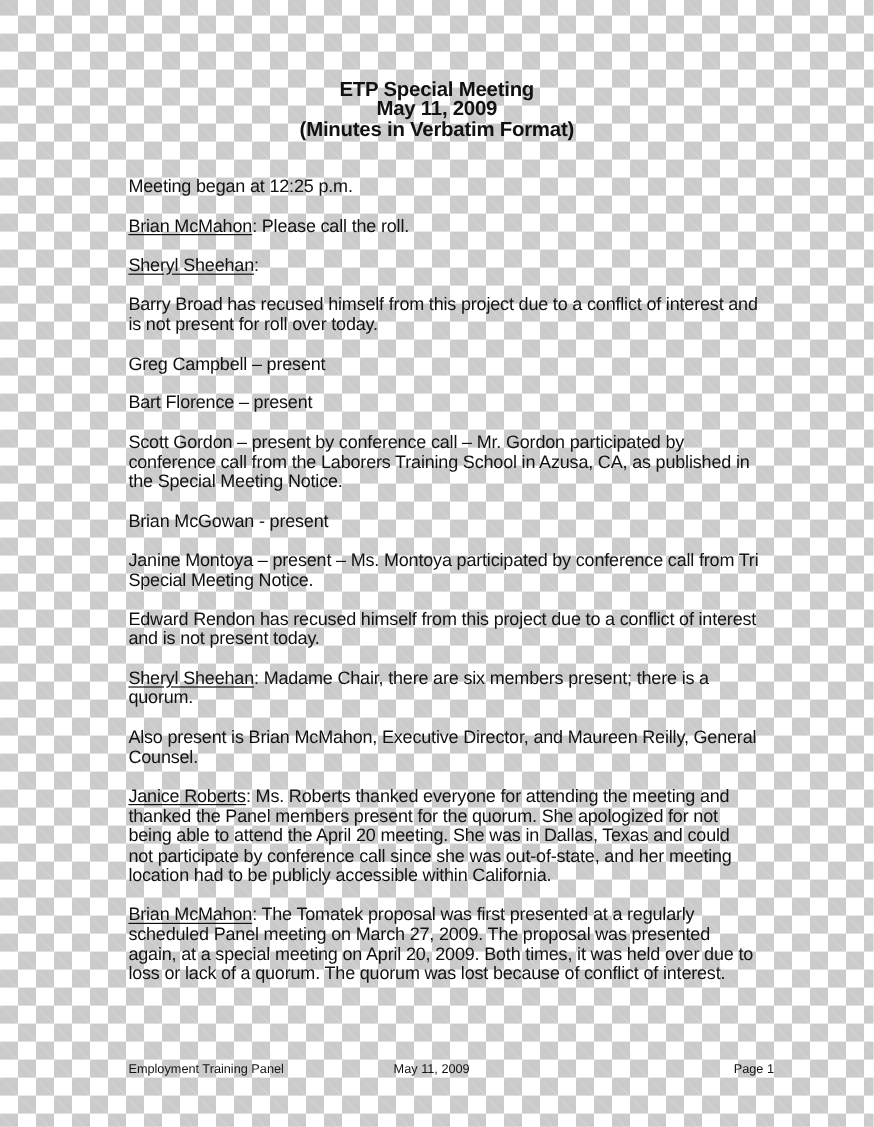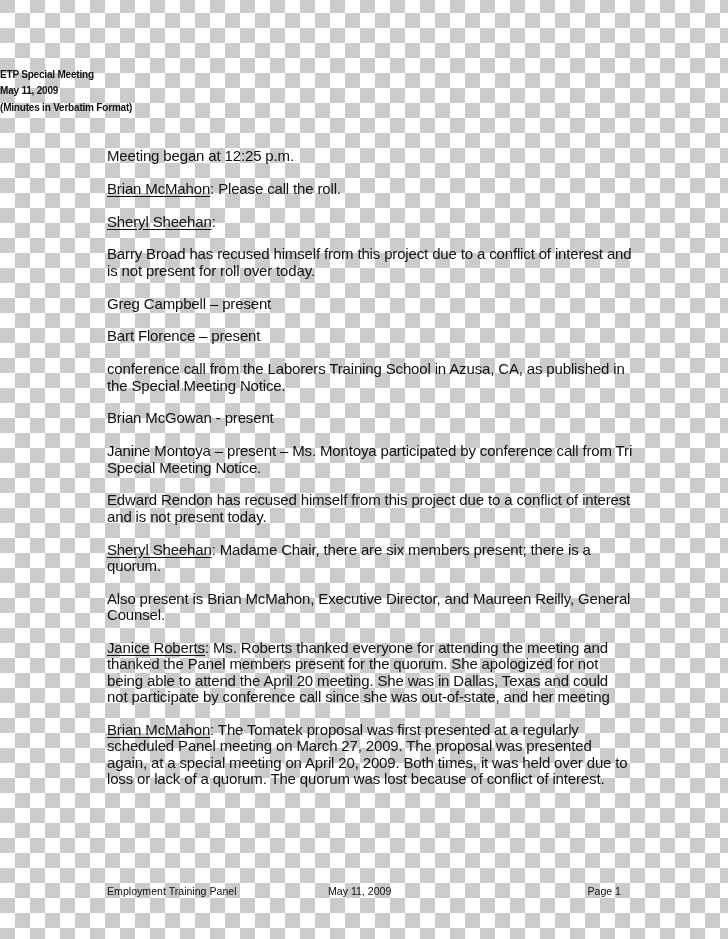--- a/index.html
+++ b/index.html
@@ -25,23 +25,23 @@
     left: 0;
     top: 0;
     width: 728px;
     height: 939px;
   }
   .title-block {
     position: absolute;
     left: 0;
     top: 67px;
     width: 728px;
-    text-align: left;
+    text-align: center;
     font-weight: bold;
-    font-size: 10px;
+    font-size: 17px;
     line-height: 16.3px;
     letter-spacing: -0.2px;
   }
   .title-line { display: block; }
   .body-text {
     position: absolute;
     left: 107px;
     top: 148px;
     width: 520px;
     font-size: 15px;
@@ -60,20 +60,21 @@
     text-underline-offset: 2px;
   }
   .footer {
     position: absolute;
     top: 884px;
     left: 107px;
     width: 514px;
     height: 16px;
     font-size: 10.6px;
     line-height: 14px;
+    padding-left: 24px;
   }
   .footer-left { position: absolute; left: 0; top: 0; white-space: nowrap; }
   .footer-center { position: absolute; left: 221px; top: 0; white-space: nowrap; }
   .footer-right { position: absolute; right: 0; top: 0; white-space: nowrap; }
 </style>
 </head>
 <body>
 
 <div class="page">
 
@@ -104,20 +105,21 @@
 
     <p class="para">
       <span class="line">Greg Campbell – present</span>
     </p>
 
     <p class="para">
       <span class="line">Bart Florence – present</span>
     </p>
 
     <p class="para">
+      <span class="line">Scott Gordon – present by conference call – Mr. Gordon participated by</span>
       <span class="line">conference call from the Laborers Training School in Azusa, CA, as published in</span>
       <span class="line">the Special Meeting Notice.</span>
     </p>
 
     <p class="para">
       <span class="line">Brian McGowan - present</span>
     </p>
 
     <p class="para">
       <span class="line">Janine Montoya – present – Ms. Montoya participated by conference call from Tri</span>
@@ -138,20 +140,21 @@
     <p class="para">
       <span class="line">Also present is Brian McMahon, Executive Director, and Maureen Reilly, General</span>
       <span class="line">Counsel.</span>
     </p>
 
     <p class="para">
       <span class="line"><span class="speaker">Janice Roberts</span><span>:  Ms. Roberts thanked everyone for attending the meeting and</span></span>
       <span class="line">thanked the Panel members present for the quorum.  She apologized for not</span>
       <span class="line">being able to attend the April 20 meeting.  She was in Dallas, Texas and could</span>
       <span class="line">not participate by conference call since she was out-of-state, and her meeting</span>
+      <span class="line">location had to be publicly accessible within California.</span>
     </p>
 
     <p class="para">
       <span class="line"><span class="speaker">Brian McMahon</span><span>:  The Tomatek proposal was first presented at a regularly</span></span>
       <span class="line">scheduled Panel meeting on March 27, 2009.  The proposal was presented</span>
       <span class="line">again, at a special meeting on April 20, 2009.  Both times, it was held over due to</span>
       <span class="line">loss or lack of a quorum.  The quorum was lost because of conflict of interest.</span>
     </p>
 
   </div>

